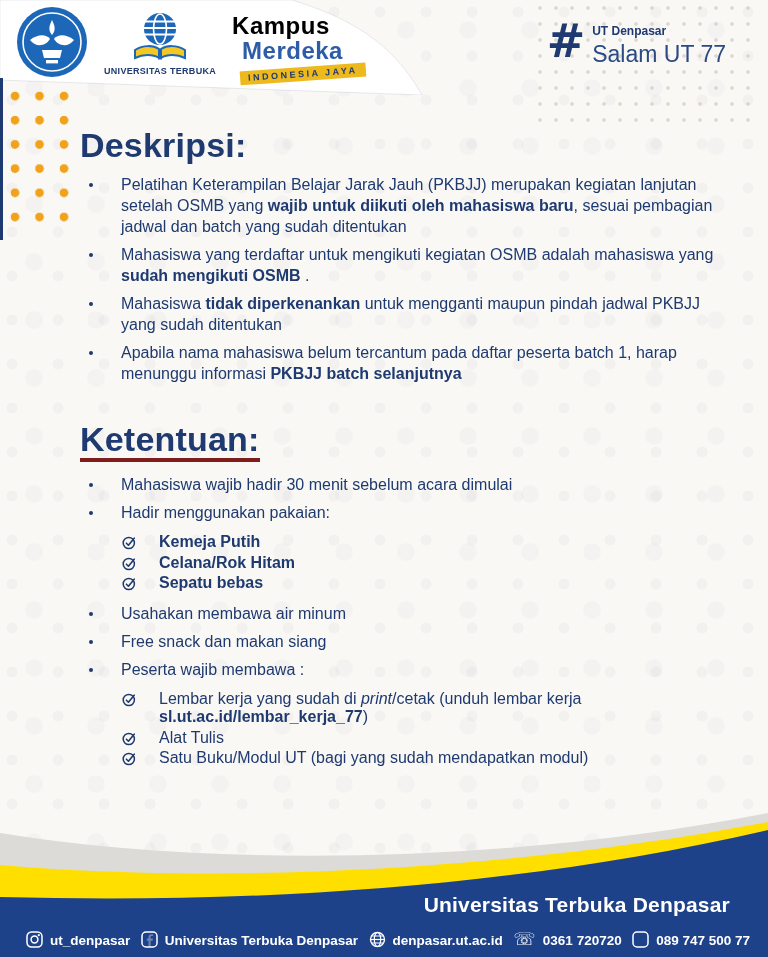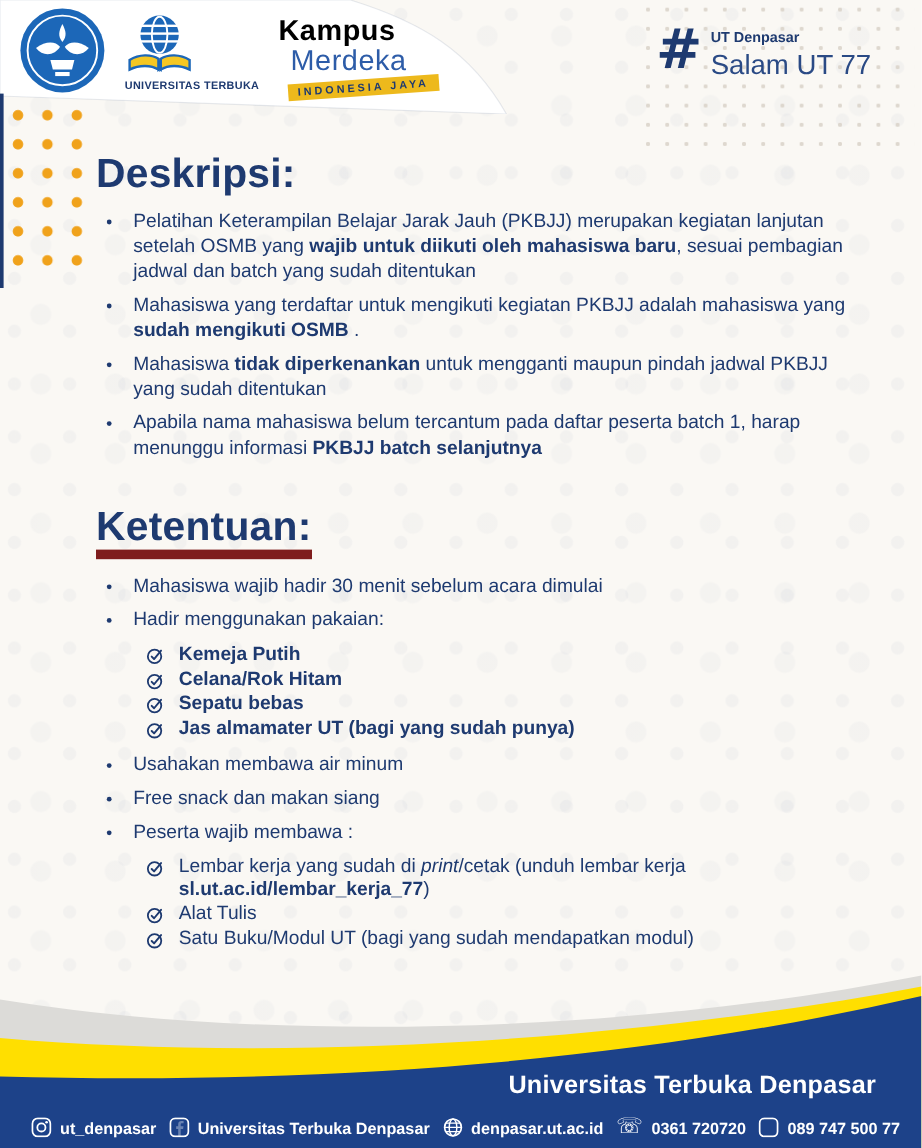--- a/index.html
+++ b/index.html
@@ -15,47 +15,47 @@
       radial-gradient(circle at 12px 12px, rgba(30,58,112,0.035) 5px, transparent 6px),
       radial-gradient(circle at 34px 30px, rgba(30,58,112,0.028) 8px, transparent 9.5px);
     background-size:46px 44px,62px 58px;pointer-events:none;
   }
   
   .dotgrid{position:absolute;right:6px;top:4px;width:226px;height:128px;
     background:radial-gradient(circle at 4px 4px,#d9d2c8 1.5px,transparent 2px);
     background-size:16px 16px;opacity:.85;}
   .header-swoosh{position:absolute;left:0;top:0;}
   .logos{position:absolute;top:6px;left:16px;display:flex;align-items:flex-start;gap:16px;}
-  .ut-logo{display:flex;flex-direction:column;align-items:flex-start;margin-top:6px;}
+  .ut-logo{display:flex;flex-direction:column;align-items:center;margin-top:6px;}
   .ut-label{font-size:9px;font-weight:800;letter-spacing:.3px;color:#1e3a70;margin-top:2px;}
   .km{margin-top:8px;line-height:1;}
   .km-line1{font-size:24px;font-weight:800;color:#000000;letter-spacing:.5px;}
-  .km-line2{font-size:24px;font-weight:400;color:#2d5ca8;letter-spacing:.5px;margin-left:10px;margin-top:1px;}
+  .km-line2{font-size:24px;font-weight:700;color:#2d5ca8;letter-spacing:.5px;margin-left:10px;margin-top:1px;}
   .km-banner{display:inline-block;background:#edb91c;color:#1e3a70;font-size:9px;font-weight:800;
     letter-spacing:2.5px;padding:2.5px 8px;transform:rotate(-4deg);margin-left:8px;margin-top:3px;}
   .hashtag{position:absolute;top:20px;right:42px;display:flex;gap:7px;align-items:flex-start;}
   .hash{font-size:46px;font-weight:900;line-height:42px;color:#1e3a70;font-family:"DejaVu Sans",sans-serif;}
   .tag1{font-size:12px;font-weight:800;line-height:23px;}
   .tag2{font-size:23px;font-weight:400;line-height:22px;color:#2a4a85;}
   .yellow-dots{position:absolute;left:6px;top:87px;width:74px;height:147px;
     background:radial-gradient(circle at 9px 9px,#f0a21b 4px,transparent 4.7px);
     background-size:24.5px 24.2px;}
   .left-accent{position:absolute;left:0;top:78px;width:2.5px;height:162px;background:#1e3a70;}
   
   .content{position:absolute;left:80px;top:128px;width:652px;}
   .section-title{font-size:34px;font-weight:800;line-height:34px;letter-spacing:.2px;}
-  .section-title.underlined{border-bottom:8px solid #7f1d1d;display:inline-block;padding-bottom:2px;margin-top:38px;}
+  .section-title.underlined{border-bottom:4px solid #7f1d1d;display:inline-block;padding-bottom:2px;margin-top:38px;}
   .blist{margin-top:12px;display:flex;flex-direction:column;gap:7px;}
-  .bullet{display:flex;gap:18px;font-size:16px;line-height:21px;font-weight:500;}
+  .bullet{display:flex;gap:28px;font-size:16px;line-height:21px;font-weight:500;}
   .bullet .dot{width:4px;height:4px;border-radius:50%;background:#1e3a70;margin-top:9px;margin-left:9px;flex:none;}
   .btext{max-width:600px;}
   .b{font-weight:800;}
   .i{font-style:italic;text-align:right;}
   .checks{display:flex;flex-direction:column;gap:2px;margin:3px 0 3px 42px;}
-  .check{display:flex;gap:12px;font-size:16px;line-height:18.5px;align-items:flex-start;}
+  .check{display:flex;gap:22px;font-size:16px;line-height:18.5px;align-items:flex-start;}
   .check svg{flex:none;margin-top:2px;}
   .check .btext{max-width:552px;}
   
   .footer-wave{position:absolute;left:0;bottom:0;width:768px;height:150px;}
   .footer-org{position:absolute;right:38px;top:893px;font-size:21px;font-weight:800;color:#ffffff;letter-spacing:.2px;}
   .contacts{position:absolute;left:26px;right:18px;bottom:9px;display:flex;justify-content:space-between;align-items:center;color:#fff;}
   .contact{display:flex;align-items:flex-end;gap:7px;font-size:13.5px;font-weight:700;white-space:nowrap;}
   .phone-glyph{font-size:18px;line-height:1;font-family:"DejaVu Sans",sans-serif;}
 </style>
 </head>
@@ -113,21 +113,21 @@
 
   <div class="content">
     <div class="section-title">Deskripsi:</div>
     <div class="blist" id="deskripsi-list">
         <div class="bullet">
           <span class="dot"></span>
           <div class="btext"><span>Pelatihan Keterampilan Belajar Jarak Jauh (PKBJJ) merupakan kegiatan lanjutan setelah OSMB yang </span><span class="b">wajib untuk diikuti oleh mahasiswa baru</span><span>, sesuai pembagian jadwal dan batch yang sudah ditentukan</span></div>
         </div>
         <div class="bullet">
           <span class="dot"></span>
-          <div class="btext"><span>Mahasiswa yang terdaftar untuk mengikuti kegiatan PKBJJ adalah mahasiswa yang </span><span class="b">sudah mengikuti OSMB</span><span> .</span></div>
+          <div class="btext"><span>Mahasiswa yang terdaftar untuk mengikuti kegiatan OSMB adalah mahasiswa yang </span><span class="b">sudah mengikuti OSMB</span><span> .</span></div>
         </div>
         <div class="bullet">
           <span class="dot"></span>
           <div class="btext"><span>Mahasiswa </span><span class="b">tidak diperkenankan</span><span> untuk mengganti maupun pindah jadwal PKBJJ yang sudah ditentukan</span></div>
         </div>
         <div class="bullet">
           <span class="dot"></span>
           <div class="btext"><span>Apabila nama mahasiswa belum tercantum pada daftar peserta batch 1, harap menunggu informasi </span><span class="b">PKBJJ batch selanjutnya</span></div>
         </div>
       </div>
@@ -156,27 +156,20 @@
               <path d="M4.4,8.2 L6.4,10.2 L12.2,3.2" fill="none" stroke="#1e3a70" stroke-width="1.6" stroke-linecap="round" stroke-linejoin="round"></path>
             </svg>
             <div class="btext"><span class="b">Celana/Rok Hitam</span></div>
           </div>
           <div class="check">
             <svg width="15" height="15" viewBox="0 0 15 15">
               <circle cx="6.8" cy="8" r="5.6" fill="none" stroke="#1e3a70" stroke-width="1.5"></circle>
               <path d="M4.4,8.2 L6.4,10.2 L12.2,3.2" fill="none" stroke="#1e3a70" stroke-width="1.6" stroke-linecap="round" stroke-linejoin="round"></path>
             </svg>
             <div class="btext"><span class="b">Sepatu bebas</span></div>
-          </div>
-          <div class="check">
-            <svg width="15" height="15" viewBox="0 0 15 15">
-              <circle cx="6.8" cy="8" r="5.6" fill="none" stroke="#1e3a70" stroke-width="1.5"></circle>
-              <path d="M4.4,8.2 L6.4,10.2 L12.2,3.2" fill="none" stroke="#1e3a70" stroke-width="1.6" stroke-linecap="round" stroke-linejoin="round"></path>
-            </svg>
-            <div class="btext"><span class="b">Jas almamater UT (bagi yang sudah punya)</span></div>
           </div>
         </div>
         <div class="bullet">
           <span class="dot"></span>
           <div class="btext"><span>Usahakan membawa air minum</span></div>
         </div>
         <div class="bullet">
           <span class="dot"></span>
           <div class="btext"><span>Free snack dan makan siang</span></div>
         </div>

